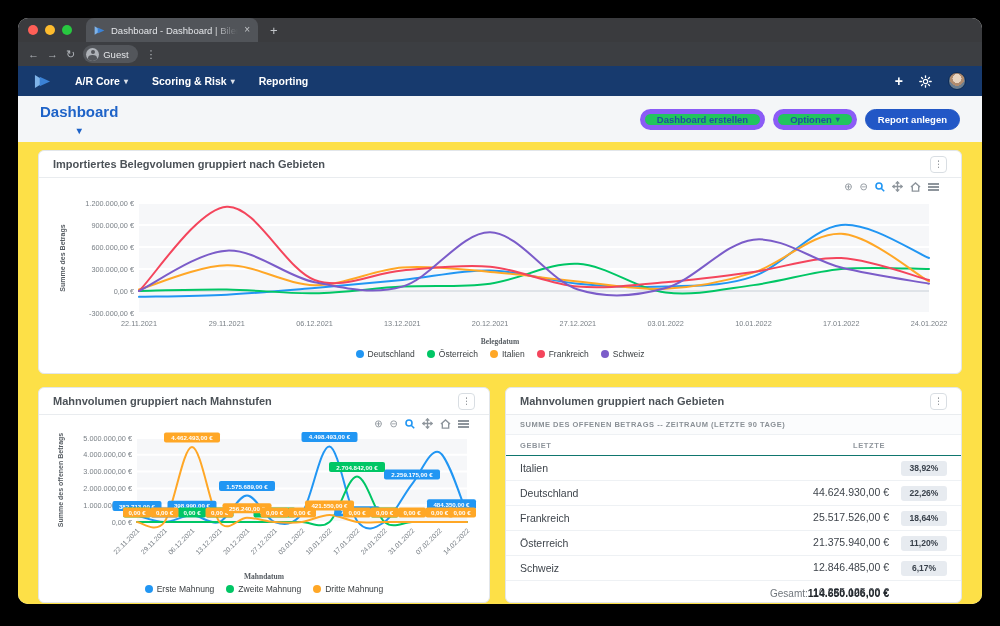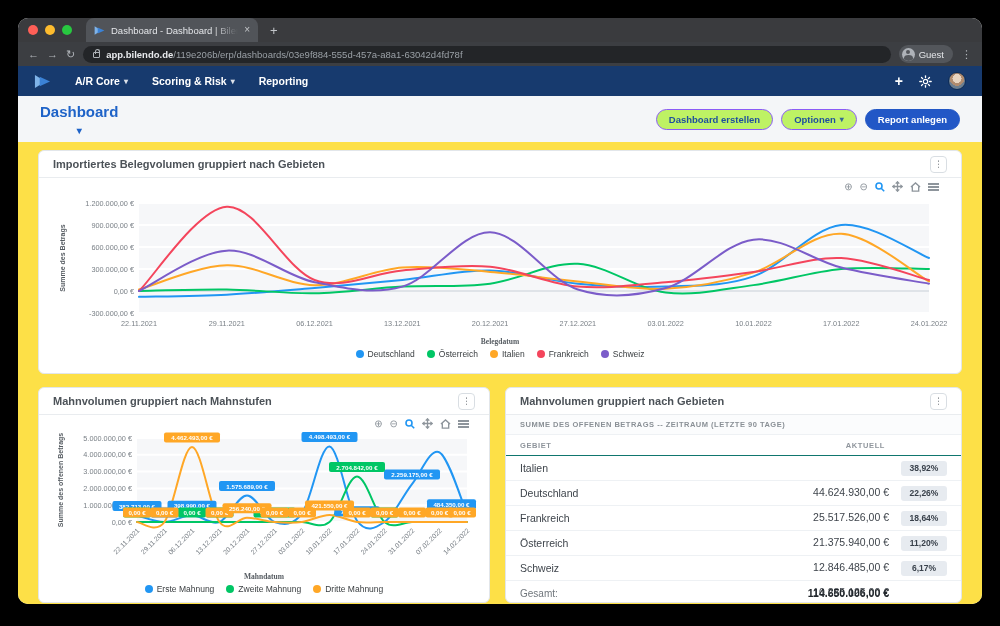--- a/index.html
+++ b/index.html
@@ -39,21 +39,21 @@
   .nav-plus { color:#fff; font-size:14px; font-weight:bold; }
   .avatar { width:18px; height:18px; border-radius:50%; flex:none;
             background:radial-gradient(circle at 50% 35%, #e8d4c0 0 34%, #b08b6e 35% 55%, #6d7f90 56%); border:1px solid #0f2c55; }
 
   
   .pageheader { height:46px; background:#f4f6f8; display:flex; align-items:center; padding:0 22px; flex:none; }
   .page-title { font-size:15px; font-weight:bold; color:#1e63c8; display:flex; align-items:center; gap:5px;flex-direction:column; }
   .page-title .caret { font-size:10px; opacity:1; }
   .header-buttons { margin-left:auto; display:flex; gap:8px; }
   .btn { height:21px; border-radius:11px; font-size:9.5px; font-weight:bold; display:flex; align-items:center; gap:4px; padding:0 12px; }
-  .btn-outline { border:1px solid #8b5cf6; color:#1e4f9e; background:#bef264; }
+  .btn-outline { border:5px solid #8b5cf6; color:#1e4f9e; background:#22c55e; }
   .btn-primary { background:#2257c6; color:#fff; border:1px solid #2257c6; }
 
   
   .content { flex:1; background:#fde047; padding:8px 20px 0; overflow:hidden; }
   .card { background:#fff; border:1px solid #e2e6ea; border-radius:6px; overflow:hidden; }
   .card-titlebar { height:27px; border-bottom:1px solid #e9ecef; display:flex; align-items:center; padding:0 14px; }
   .card-title { font-size:11px; font-weight:bold; color:#4c5258; }
   .kebab-btn { margin-left:auto; width:17px; height:17px; border:1px solid #d9dee3; border-radius:4px; color:#6b7177;
                font-size:9px; display:flex; align-items:center; justify-content:center; }
   #card1 { height:224px; margin-bottom:13px; }
@@ -75,21 +75,21 @@
   .tbl-subtitle { height:20px; display:flex; align-items:center; padding:0 14px; font-size:7.5px; font-weight:bold;
                   letter-spacing:.5px; color:#8a9096; background:#fbfcfd; border-bottom:1px solid #eef1f4; }
   .tbl-head { height:21px; display:flex; align-items:center; padding:0 14px; font-size:7.5px; font-weight:bold;
               letter-spacing:.6px; color:#8f959c; border-bottom:1px solid #0f766e; }
   .tbl-head .col-right { margin-left:auto; margin-right:62px; }
   .tbl-row { height:25px; display:flex; align-items:center; padding:0 14px; border-bottom:1px solid #eef1f4; }
   .tbl-name { font-size:10.5px; color:#3e444b; }
   .tbl-val { margin-left:auto; font-size:10.5px; color:#3e444b;margin-top:48px; }
   .tbl-badge { margin-left:12px; width:46px; text-align:center; background:#e7ebf0; color:#39414b; font-size:8.5px;
                font-weight:bold; border-radius:3px; padding:2.5px 0; }
-  .tbl-total { height:24px; display:flex; align-items:center; justify-content:space-between; padding:0 72px 0 14px; gap:6px; }
+  .tbl-total { height:24px; display:flex; align-items:center; justify-content:flex-end; padding:0 72px 0 14px; gap:0; }
   .total-label { font-size:10px; color:#70767c; }
   .total-value { font-size:10.5px; font-weight:bold; color:#22272c; }
 </style>
 </head>
 <body>
 
 <div class="window">
 
   <div class="tabstrip">
     <div class="lights">
@@ -105,24 +105,20 @@
       <span class="tab-title">Dashboard - Dashboard | Bilen</span>
       <span class="tab-close">×</span>
     </div>
     <span class="newtab">+</span>
   </div>
 
   <div class="addressbar">
     <span class="navglyph">←</span>
     <span class="navglyph">→</span>
     <span class="navglyph">↻</span>
-    <div class="urlpill">
-      <span class="lock"></span>
-      <span><span class="url-domain">app.bilendo.de</span><span>/119e206b/erp/dashboards/03e9f884-555d-457a-a8a1-63042d4fd78f</span></span>
-    </div>
     <div class="guest">
       <span class="person"></span>
       <span>Guest</span>
     </div>
     <span class="navglyph">⋮</span>
   </div>
 
   <div class="appnav">
     <svg width="17" height="17" viewBox="0 0 18 18">
         <polygon points="1,2 12,9 1,16" fill="#7fb3e8"></polygon>
@@ -405,21 +401,21 @@
       </div>
 
       <div class="card" id="card3">
         <div class="card-titlebar">
           <span class="card-title">Mahnvolumen gruppiert nach Gebieten</span>
           <span class="kebab-btn">⋮</span>
         </div>
         <div class="tbl-subtitle">SUMME DES OFFENEN BETRAGS -- ZEITRAUM (LETZTE 90 TAGE)</div>
         <div class="tbl-head">
           <span>GEBIET</span>
-          <span class="col-right">AKTUELL</span>
+          <span class="col-right">LETZTE</span>
         </div>
         <div class="tbl-row">
           <span class="tbl-name">Italien</span>
           <span class="tbl-val">44.624.930,00 €</span>
           <span class="tbl-badge">38,92%</span>
         </div>
         <div class="tbl-row">
           <span class="tbl-name">Deutschland</span>
           <span class="tbl-val">25.517.526,00 €</span>
           <span class="tbl-badge">22,26%</span>

